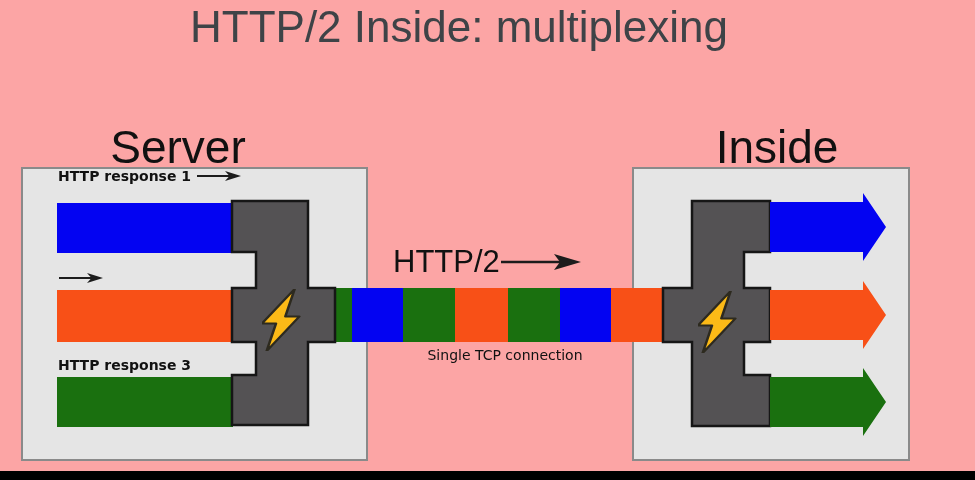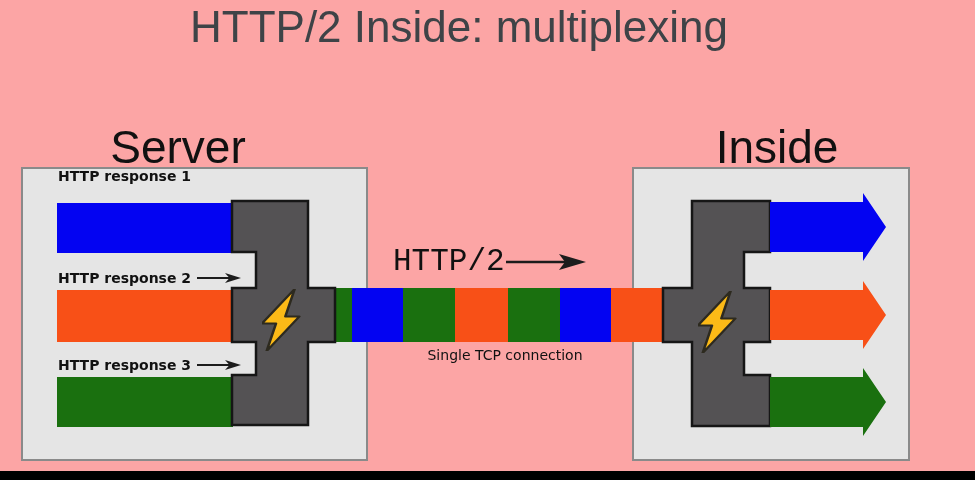--- a/index.html
+++ b/index.html
@@ -23,33 +23,33 @@
     position:absolute;top:167px;height:294px;box-sizing:border-box;
     background:var(--box_fill);border:2px solid var(--box_border);
   }
   .box.server{left:21px;width:347px;}
   .box.client{left:632px;width:278px;}
   .resp-row{
     position:absolute;left:58px;height:16px;display:flex;align-items:center;gap:5px;
     font-family:"DejaVu Sans",sans-serif;font-size:14px;font-weight:bold;color:var(--text_black);
     white-space:nowrap;
   }
-  .resp-row.r1{top:168px;flex-direction:column;} .resp-row.r2{top:270px;} .resp-row.r3{top:357px;}
+  .resp-row.r1{top:168px;} .resp-row.r2{top:270px;} .resp-row.r3{top:357px;flex-direction:column;}
   .response-bar{position:absolute;left:57px;width:176px;}
   .response-bar.b1{top:203px;height:50px;}
   .response-bar.b2{top:290px;height:52px;}
   .response-bar.b3{top:377px;height:50px;}
   .pipe{
     position:absolute;left:333px;top:288px;height:54px;display:flex;flex-direction:row;
   }
   .pipe > div{height:100%;}
   .shape-svg{position:absolute;}
   .http2-label{
     position:absolute;left:393px;top:244px;display:flex;align-items:center;gap:0;
-    font-family:Liberation Mono, monospace;font-size:31px;color:var(--text_black);white-space:nowrap;justify-content:space-between;
+    font-family:Liberation Sans, sans-serif;font-size:31px;color:var(--text_black);white-space:nowrap;justify-content:space-between;
   }
   .tcp-caption{
     position:absolute;left:380px;top:347px;width:250px;text-align:center;
     font-family:"DejaVu Sans",sans-serif;font-size:14px;color:var(--text_black);white-space:nowrap;
   }
   .bottom-bar{position:absolute;left:0;top:471px;width:975px;height:9px;background:#000;}
 </style>
 </head>
 <body>
 
@@ -64,21 +64,20 @@
   <div class="box client"></div>
 
   <div class="resp-row r1">
     <span>HTTP response 1</span>
     <svg width="46" height="14">
       <line x1="1" y1="7" x2="34" y2="7" style="stroke:var(--ink)" stroke-width="2.2"></line>
       <path d="M29,2 L45,7 L29,12 L33.5,7 Z" style="fill:var(--ink)"></path>
     </svg>
   </div>
   <div class="resp-row r2">
-    <span>HTTP response 2</span>
     <svg width="46" height="14">
       <line x1="1" y1="7" x2="34" y2="7" style="stroke:var(--ink)" stroke-width="2.2"></line>
       <path d="M29,2 L45,7 L29,12 L33.5,7 Z" style="fill:var(--ink)"></path>
     </svg>
   </div>
   <div class="resp-row r3">
     <span>HTTP response 3</span>
     <svg width="46" height="14">
       <line x1="1" y1="7" x2="34" y2="7" style="stroke:var(--ink)" stroke-width="2.2"></line>
       <path d="M29,2 L45,7 L29,12 L33.5,7 Z" style="fill:var(--ink)"></path>

